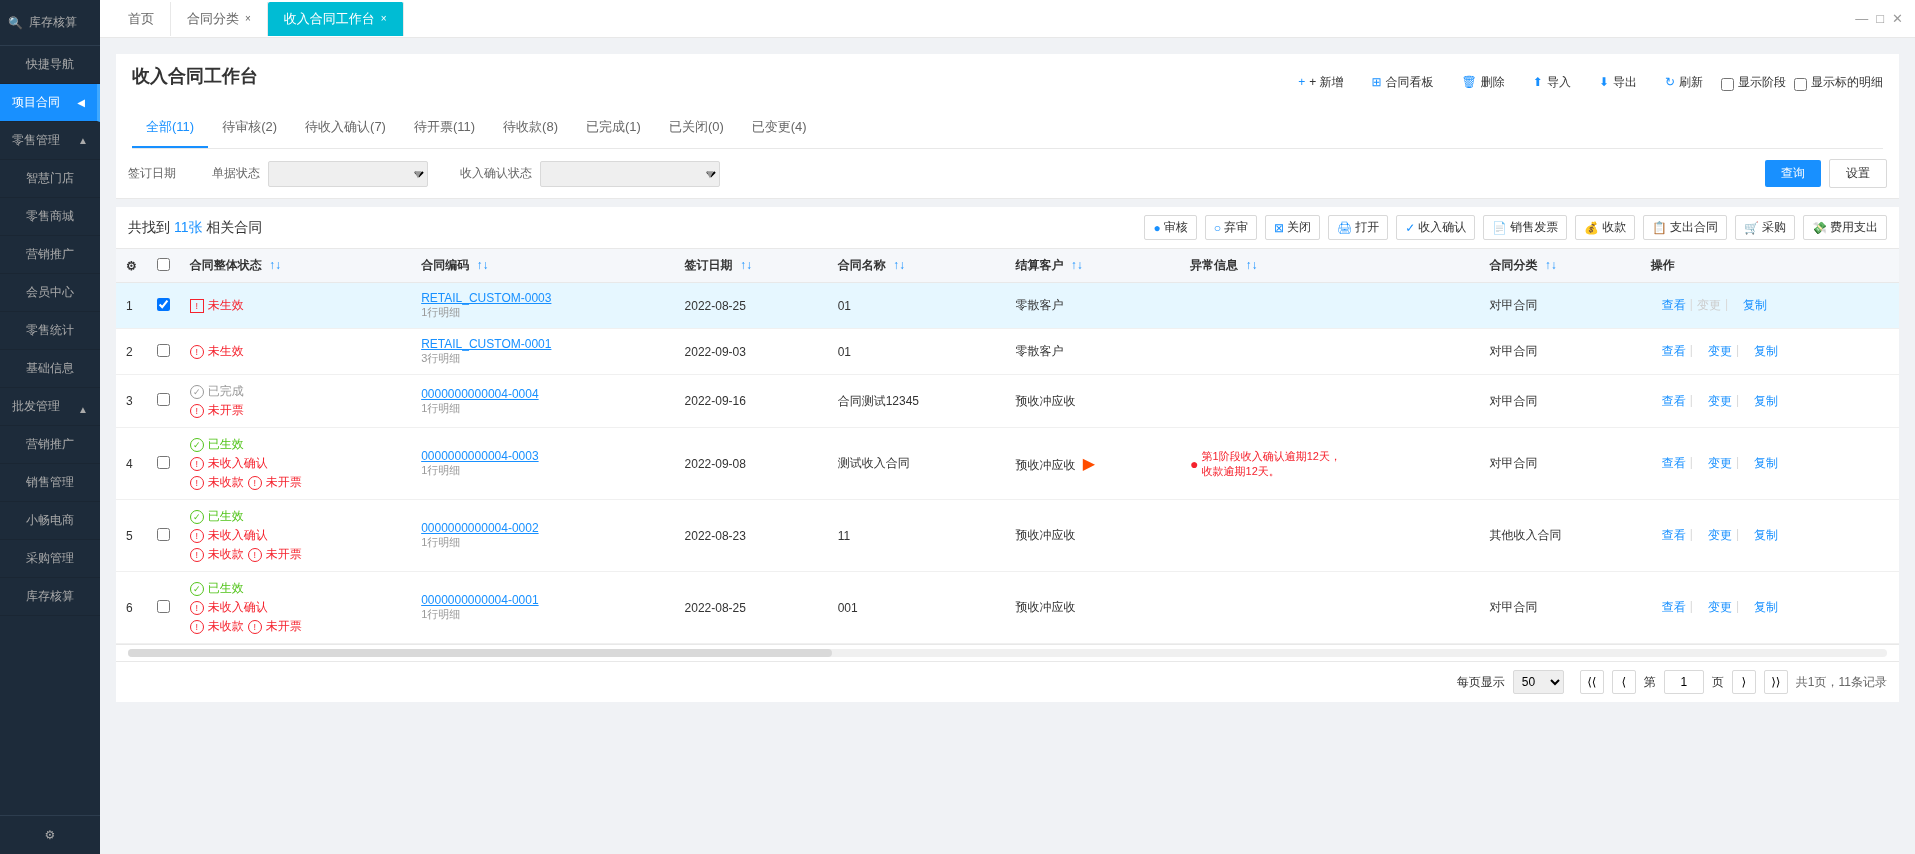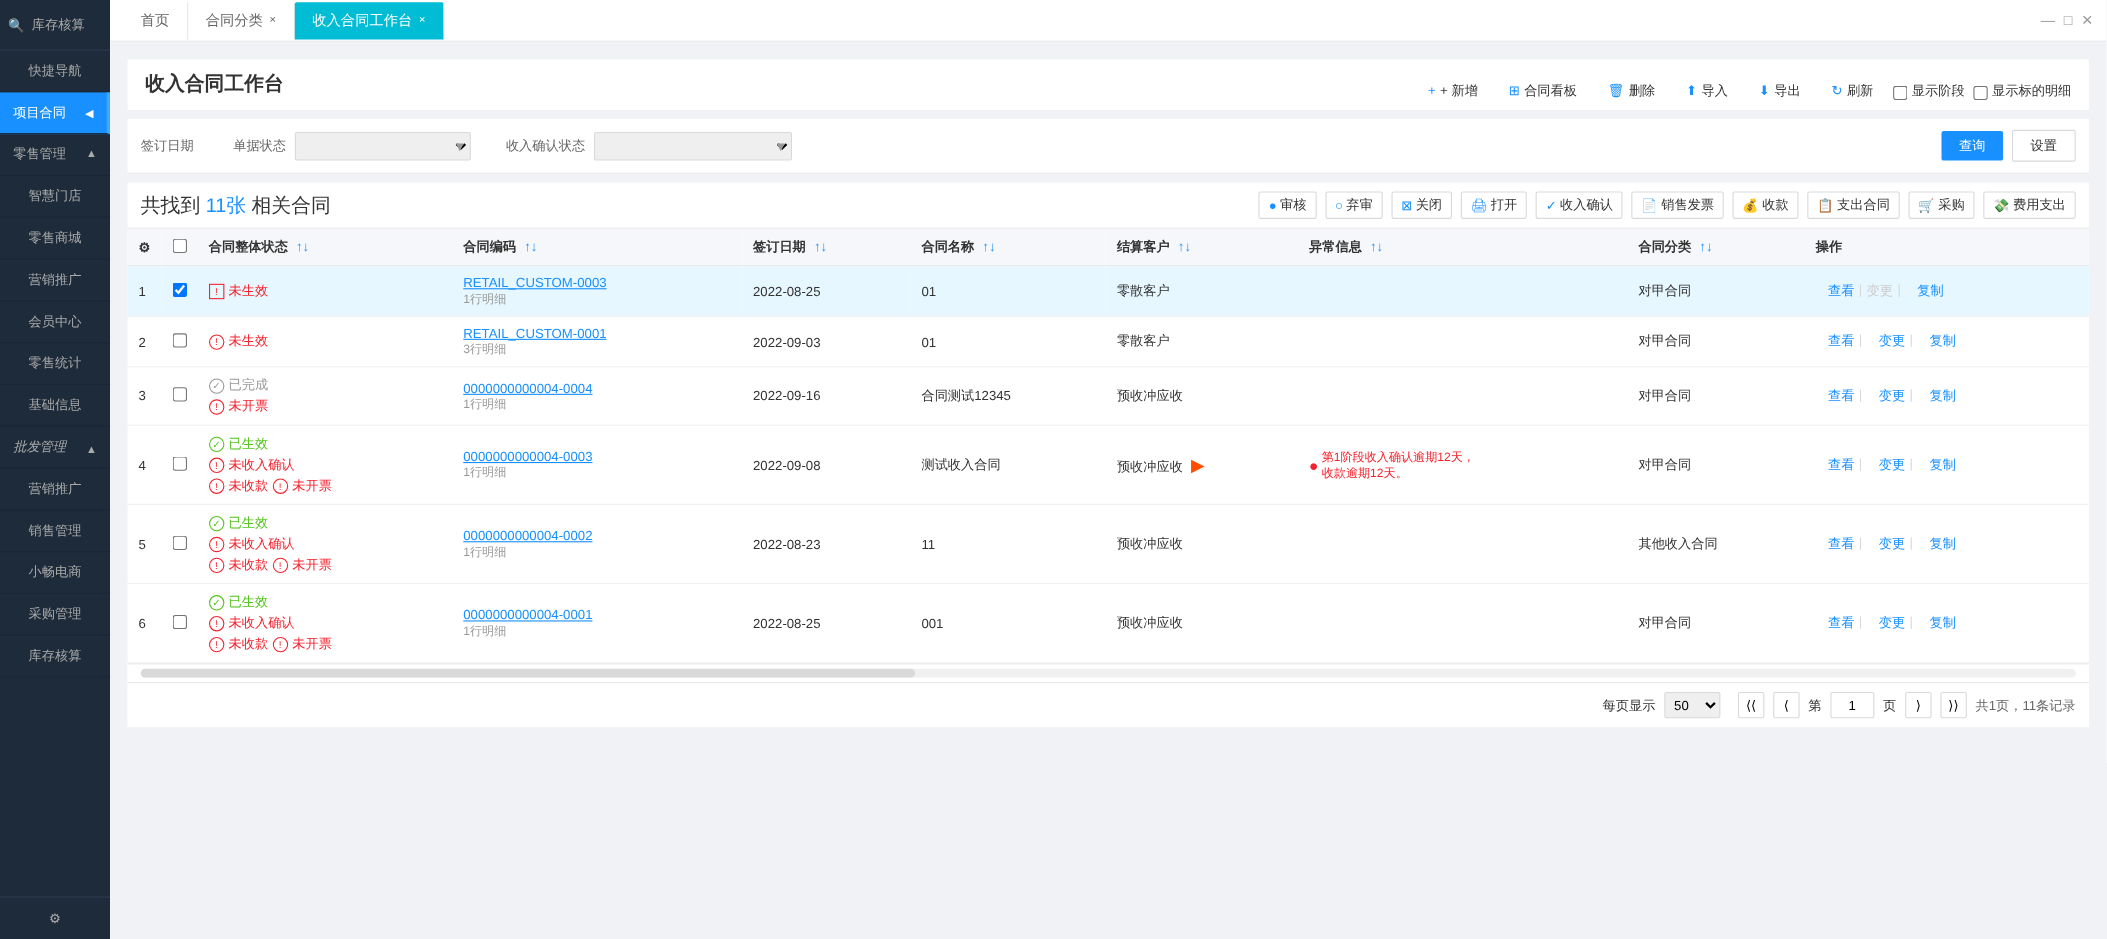--- a/index.html
+++ b/index.html
@@ -46,21 +46,21 @@
     .filter-label { font-size: 12px; color: #666; }
     .filter-date-btns { display: flex; gap: 4px; }
     .filter-date-btn { padding: 2px 8px; font-size: 12px; cursor: pointer; color: #333; border: 1px solid #d9d9d9; border-radius: 2px; background: #fff; }
     .filter-date-btn.active { background: #00bcd4; color: #fff; border-color: #00bcd4; }
     .btn-primary { background: #1890ff; color: #fff; border: none; padding: 5px 16px; border-radius: 2px; cursor: pointer; font-size: 12px; }
     .btn-default { background: #fff; color: #333; border: 1px solid #d9d9d9; padding: 5px 16px; border-radius: 2px; cursor: pointer; font-size: 12px; }
     
     
     .table-container { background: #fff; margin-top: 0; }
     .table-info-bar { padding: 8px 12px; display: flex; align-items: center; gap: 8px; border-bottom: 1px solid #e8e8e8; }
-    .table-count { font-size: 18px; color: #333; }
+    .table-count { font-size: 14px; color: #333; }
     .table-count span { color: #1890ff; }
     .action-btns { display: flex; gap: 8px; margin-left: auto; flex-wrap: wrap; }
     .action-btn { display: flex; align-items: center; gap: 3px; padding: 3px 8px; font-size: 12px; cursor: pointer; color: #333; border: 1px solid #d9d9d9; border-radius: 2px; background: #fff; }
     
     
     .data-table { width: 100%; border-collapse: collapse; }
     .data-table th { background: #f5f7fa; padding: 8px 10px; font-size: 12px; font-weight: 600; color: #333; border-bottom: 1px solid #e8e8e8; text-align: left; white-space: nowrap; }
     .data-table td { padding: 8px 10px; font-size: 12px; color: #333; border-bottom: 1px solid #f0f0f0; vertical-align: middle; }
     .data-table tr.selected td { background: #e6f7ff; }
     
@@ -102,21 +102,21 @@
     <div class="sidebar-item" style="display:flex;align-items:center;justify-content:space-between;padding:10px 12px;">
       <span>零售管理</span>
       <span style="font-size:10px;">▲</span>
     </div>
     <div class="sidebar-item">智慧门店</div>
     <div class="sidebar-item">零售商城</div>
     <div class="sidebar-item">营销推广</div>
     <div class="sidebar-item">会员中心</div>
     <div class="sidebar-item">零售统计</div>
     <div class="sidebar-item">基础信息</div>
-    <div class="sidebar-item" style="display:flex;align-items:flex-end;justify-content:space-between;padding:10px 12px;font-style:italic;">
+    <div class="sidebar-item" style="display:flex;align-items:flex-end;justify-content:space-between;padding:10px 12px;">
       <span>批发管理</span>
       <span style="font-size:10px;">▲</span>
     </div>
     <div class="sidebar-item">营销推广</div>
     <div class="sidebar-item">销售管理</div>
     <div class="sidebar-item">小畅电商</div>
     <div class="sidebar-item">采购管理</div>
     <div class="sidebar-item">库存核算</div>
     <div class="sidebar-bottom">
       <span>⚙</span>
@@ -179,20 +179,30 @@
               <input type="checkbox" style="">
               <span>显示阶段</span>
             </label>
             <label class="toolbar-checkbox">
               <input type="checkbox" style="">
               <span>显示标的明细</span>
             </label>
           </div>
         </div>
 
+        <div class="status-tabs" style="padding:0;border-bottom:1px solid #e8e8e8;">
+          <div class="status-tab active">全部(11)</div>
+          <div class="status-tab">待审核(2)</div>
+          <div class="status-tab">待收入确认(7)</div>
+          <div class="status-tab">待开票(11)</div>
+          <div class="status-tab">待收款(8)</div>
+          <div class="status-tab">已完成(1)</div>
+          <div class="status-tab">已关闭(0)</div>
+          <div class="status-tab">已变更(4)</div>
+        </div>
       </div>
 
       <div class="filter-area" style="margin-top:0;">
         <div class="filter-row">
           <span class="filter-label">签订日期</span>
           <div style="display:flex;align-items:center;gap:8px;margin-left:24px;">
             <span class="filter-label">单据状态</span>
             <select style="padding:4px 8px;border:1px solid #d9d9d9;border-radius:2px;font-size:12px;min-width:160px;">
               <option value=""></option>
             </select>

